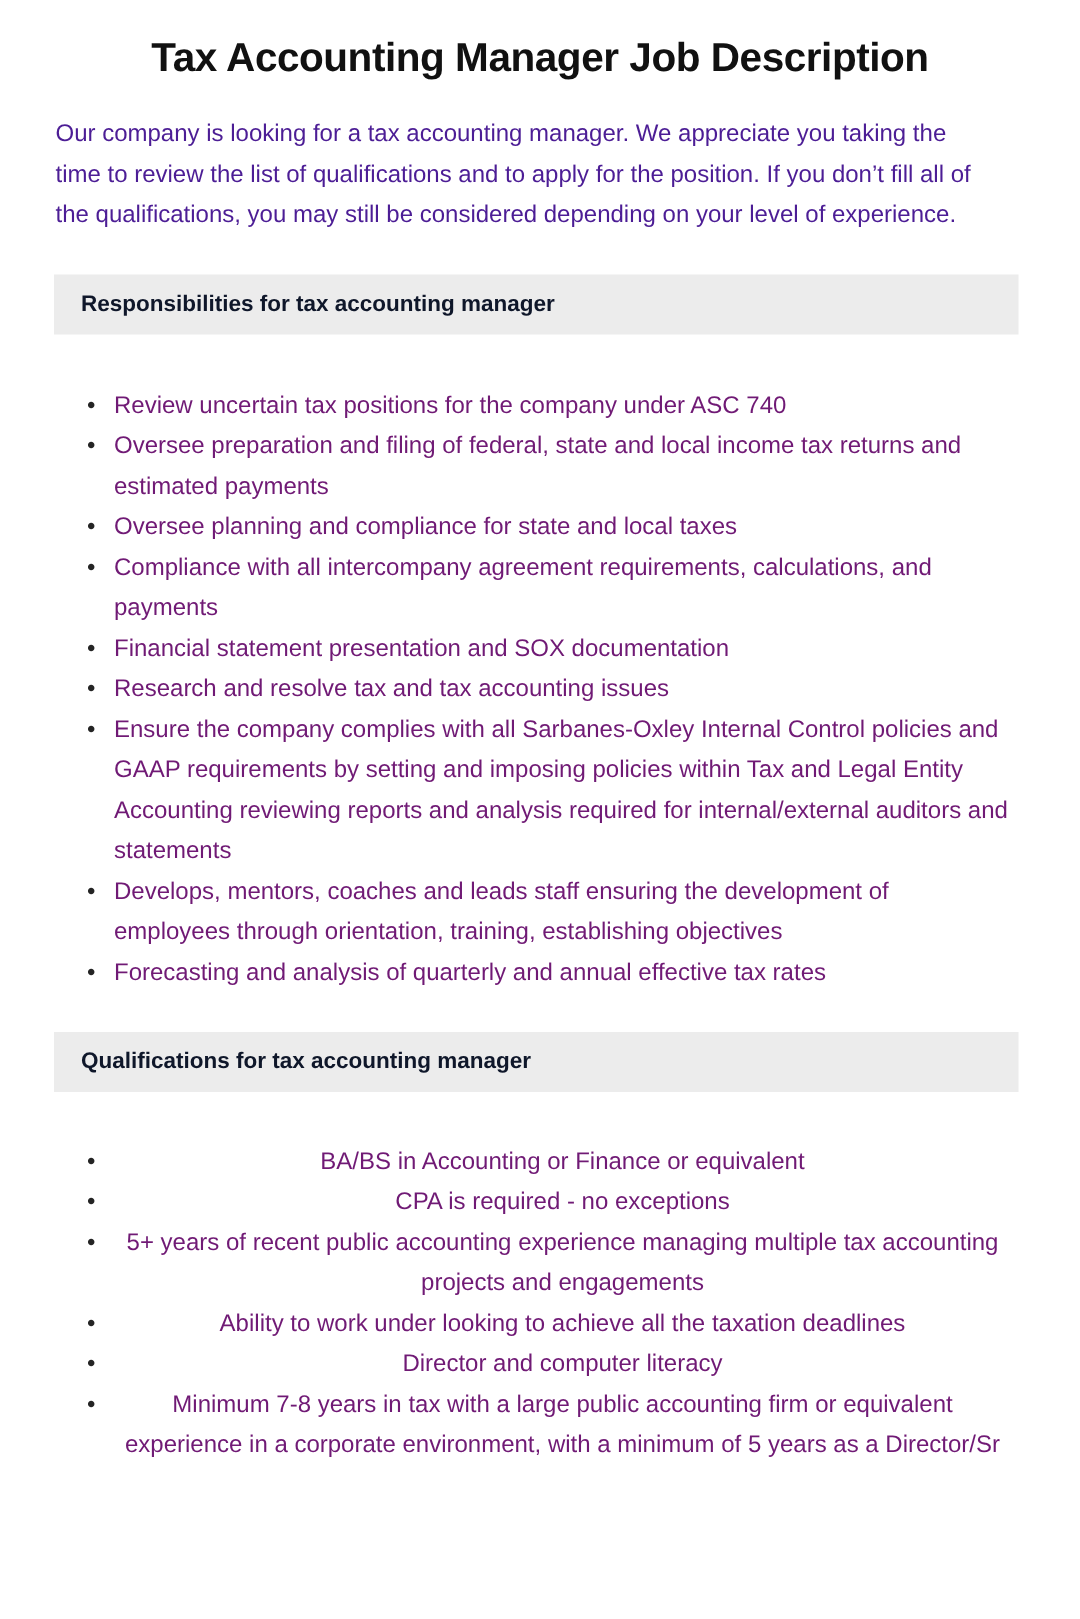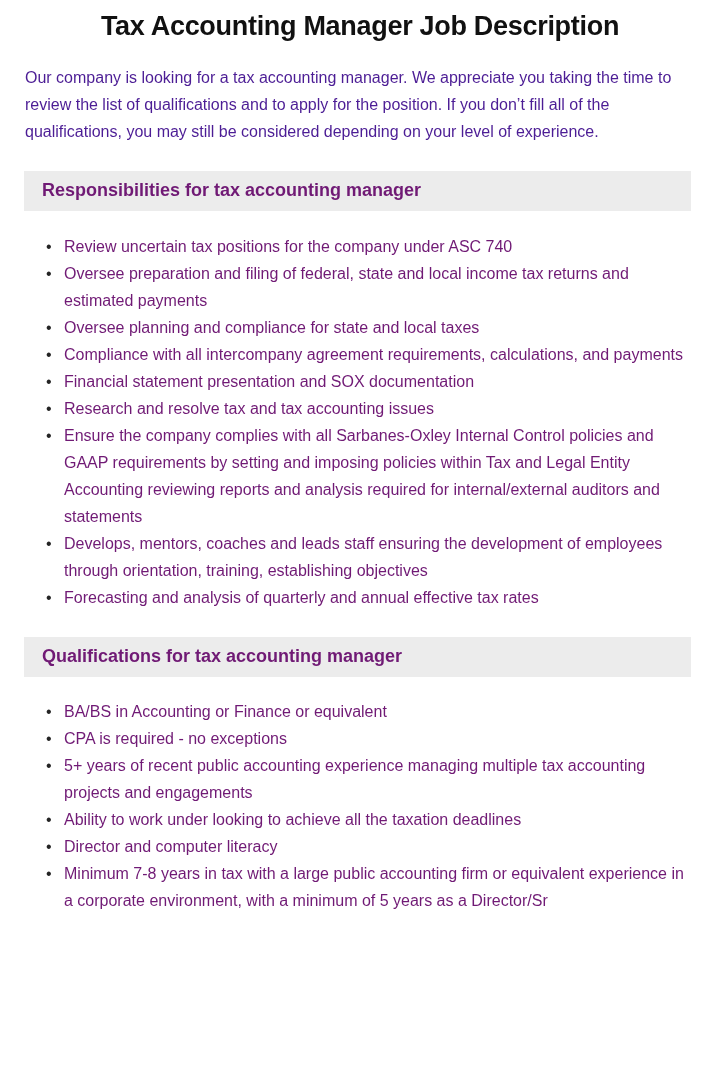--- a/index.html
+++ b/index.html
@@ -11,21 +11,21 @@
     width: 720px;
     min-height: 1079px;
     font-family: "Liberation Sans", sans-serif;
     color: #1b1b1b;
     -webkit-font-smoothing: antialiased;
   }
 
   .page {
     width: 720px;
     box-sizing: border-box;
-    padding: 4px;
+    padding: 16px;
     position: relative;
   }
 
   
   .doc-title {
     font-size: 27px;
     font-weight: 700;
     letter-spacing: -0.3px;
     line-height: 1.2;
     text-align: center;
@@ -39,26 +39,26 @@
     font-size: 16px;
     line-height: 27px;
     color: #4c1d95;
     margin: 0;
     padding: 22px 40px 0 21px;
   }
 
   
   .section-header {
     background: #ececec;
-    margin: 26px 25px 4px 20px;
+    margin: 26px 25px 16px 20px;
     padding: 10px 0 11px 18px;
     box-sizing: border-box;
-    font-size: 18px;
+    font-size: 15px;
     font-weight: 700;
-    color: #701a75;
+    color: #0f172a;
     line-height: 19px;
   }
 
   
   ul.bullets {
     list-style: none;
     margin: 0;
     padding: 18px 20px 0 0;
   }
   ul.bullets li {
@@ -73,21 +73,21 @@
     content: "\2022";
     position: absolute;
     left: 42px;
     top: 0;
     font-size: 16px;
     line-height: 27px;
     color: #242424;
   }
 
   .section-block { padding-bottom: 0; }
-  .qual-block ul.bullets { padding-top: 17px; }
+  .qual-block ul.bullets { padding-top: 17px; text-align: center; }
   .bottom-pad { height: 24px; }
 </style>
 </head>
 <body>
 
 <div class="page">
 
   <h1 class="doc-title">Tax Accounting Manager Job Description</h1>
 
   <p class="intro">Our company is looking for a tax accounting manager. We appreciate you taking the time to review the list of qualifications and to apply for the position. If you don’t fill all of the qualifications, you may still be considered depending on your level of experience.</p>

